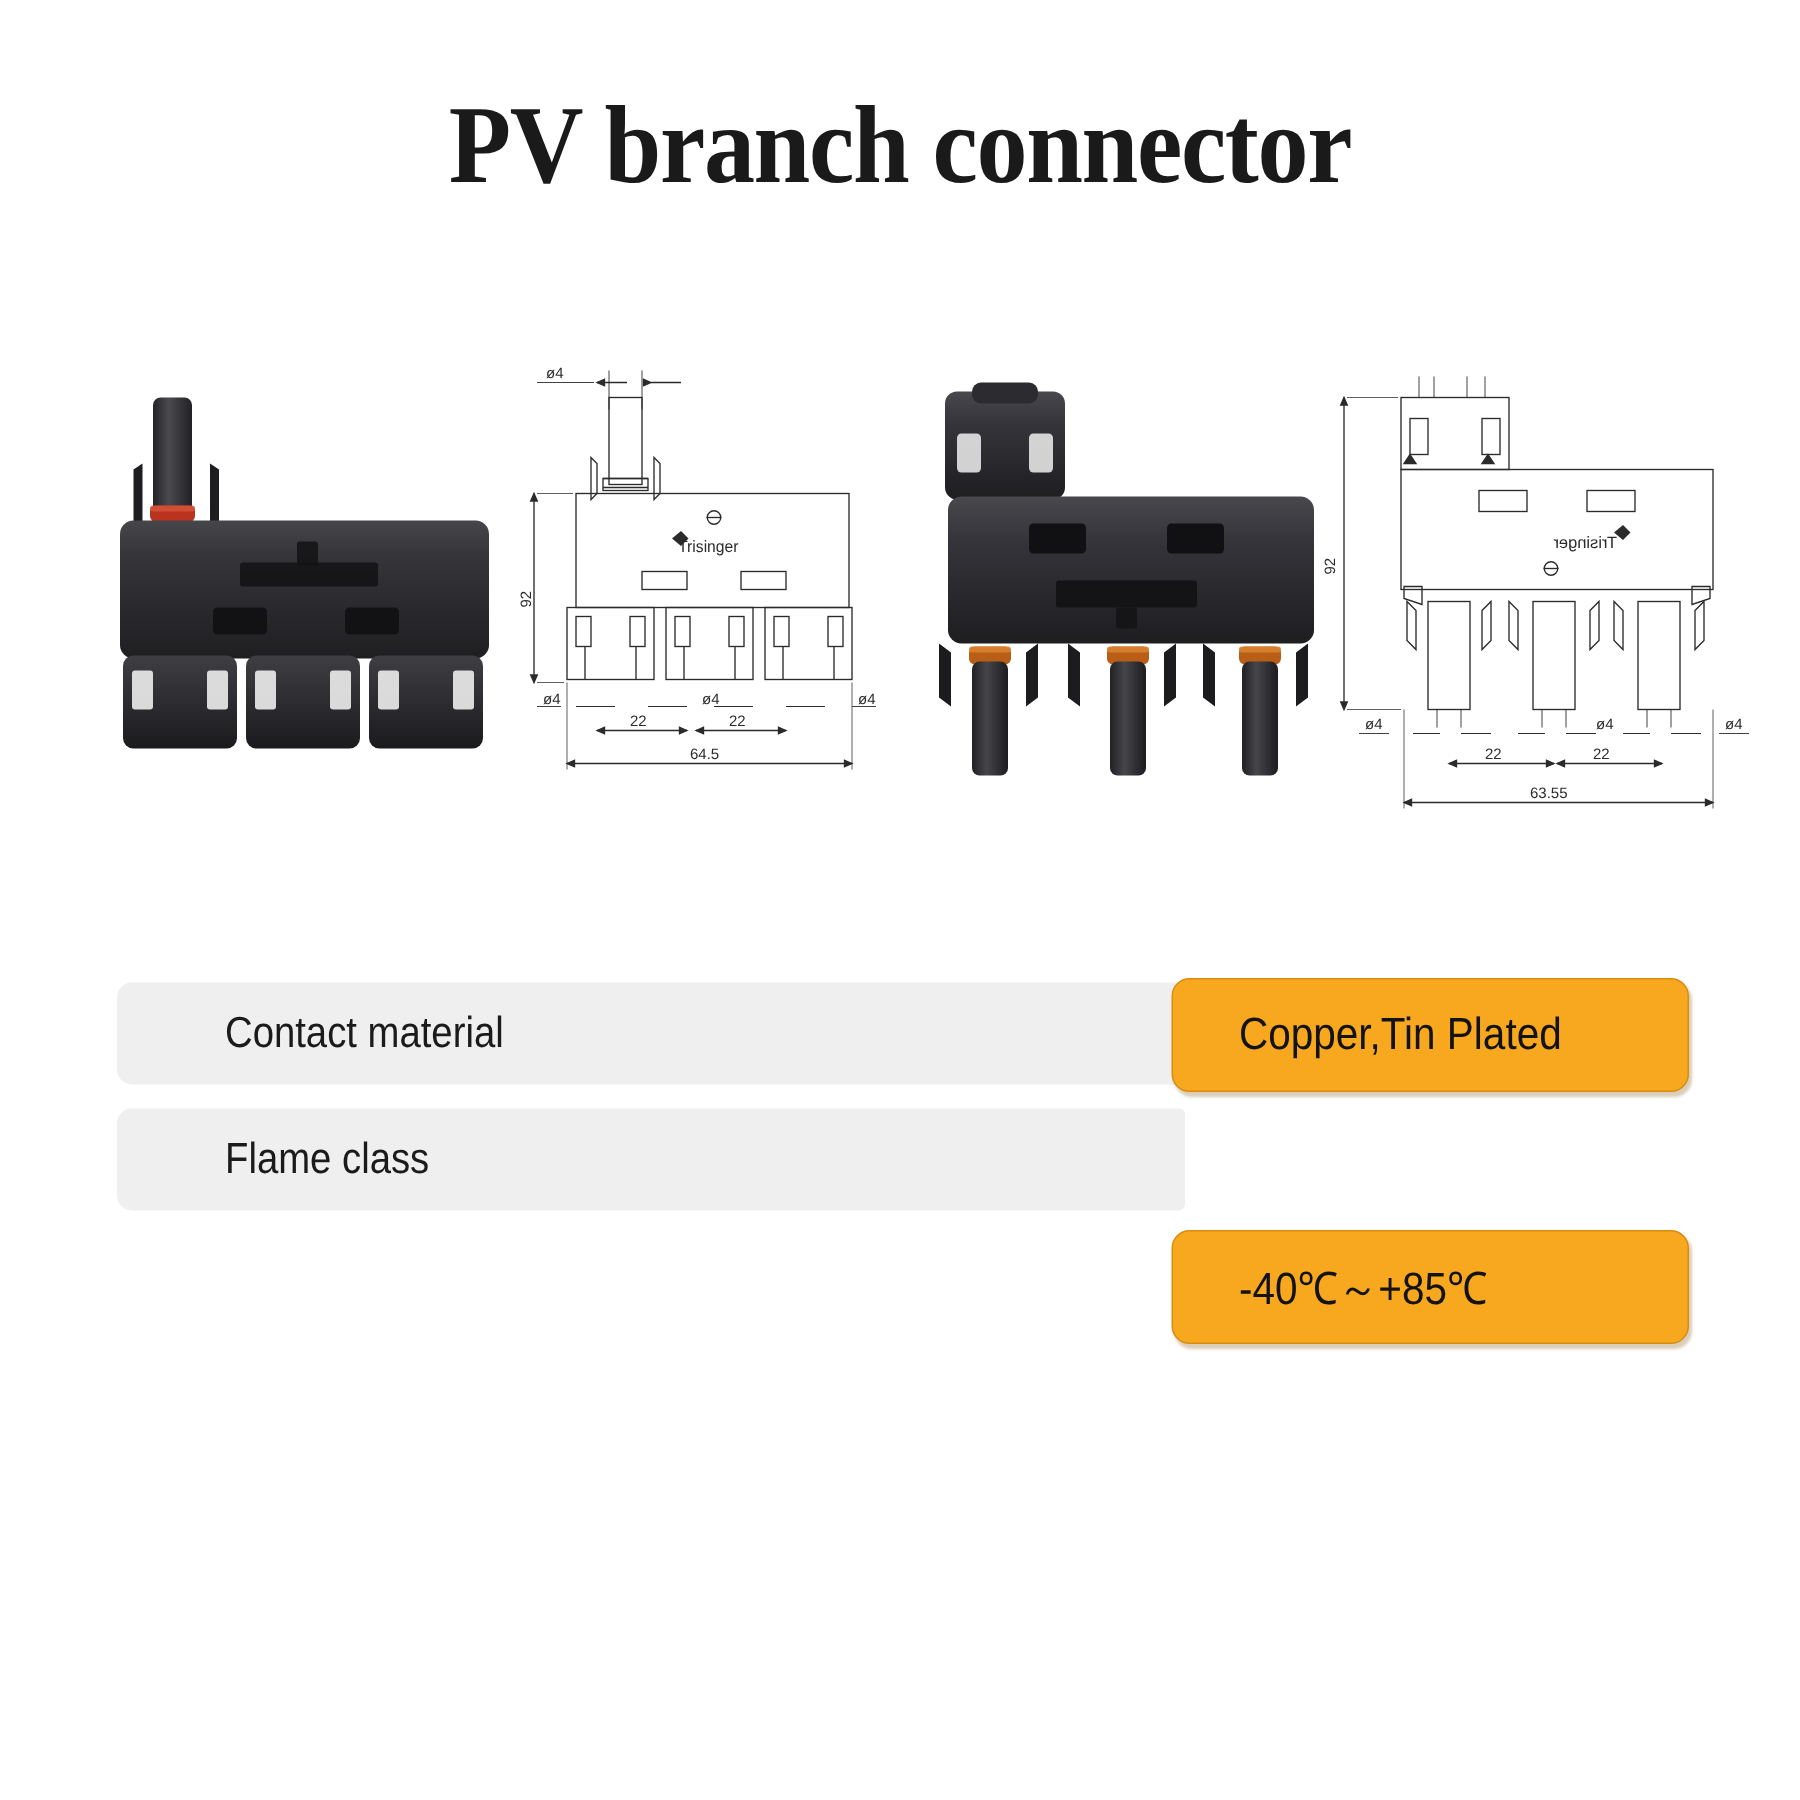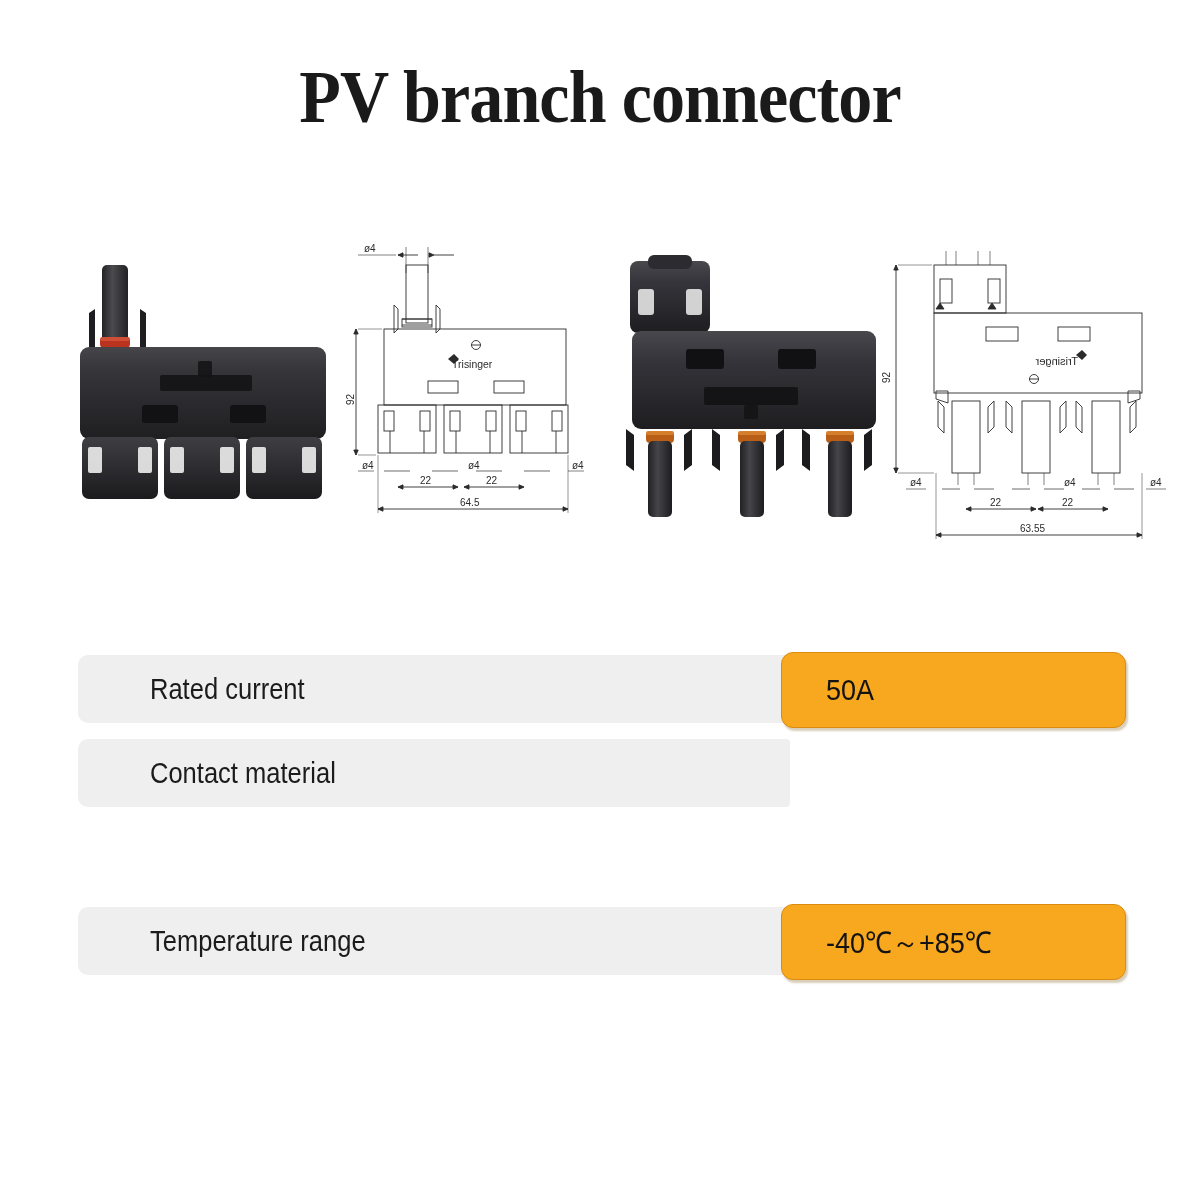--- a/index.html
+++ b/index.html
@@ -376,42 +376,37 @@
         <text x="112" y="263">22</text>
         <text x="184" y="263">22</text>
         <text x="142" y="289">63.55</text>
       </g>
     </svg>
   </div>
 </div>
 
 <div id="spec-table">
 
-  <div class="spec-row">
-    <div class="spec-label-cell">
-      <span class="spec-label">Rated current</span>
-    </div>
-    <div class="spec-value-cell">
-      <span class="spec-value">50A</span>
-    </div>
-  </div>
 
 
   <div class="spec-row">
     <div class="spec-label-cell">
       <span class="spec-label">Contact material</span>
     </div>
-  </div>
-
-
-  <div class="spec-row">
-  </div>
+    <div class="spec-value-cell">
+      <span class="spec-value">Copper,Tin Plated</span>
+    </div>
+  </div>
+
 
   <div class="spec-row">
     <div class="spec-label-cell">
-      <span class="spec-label">Temperature range</span>
+      <span class="spec-label">Flame class</span>
     </div>
+  </div>
+
+  <div class="spec-row">
     <div class="spec-value-cell">
       <span class="spec-value">-40℃～+85℃</span>
     </div>
   </div>
 
 </div>
 
 </body></html>

